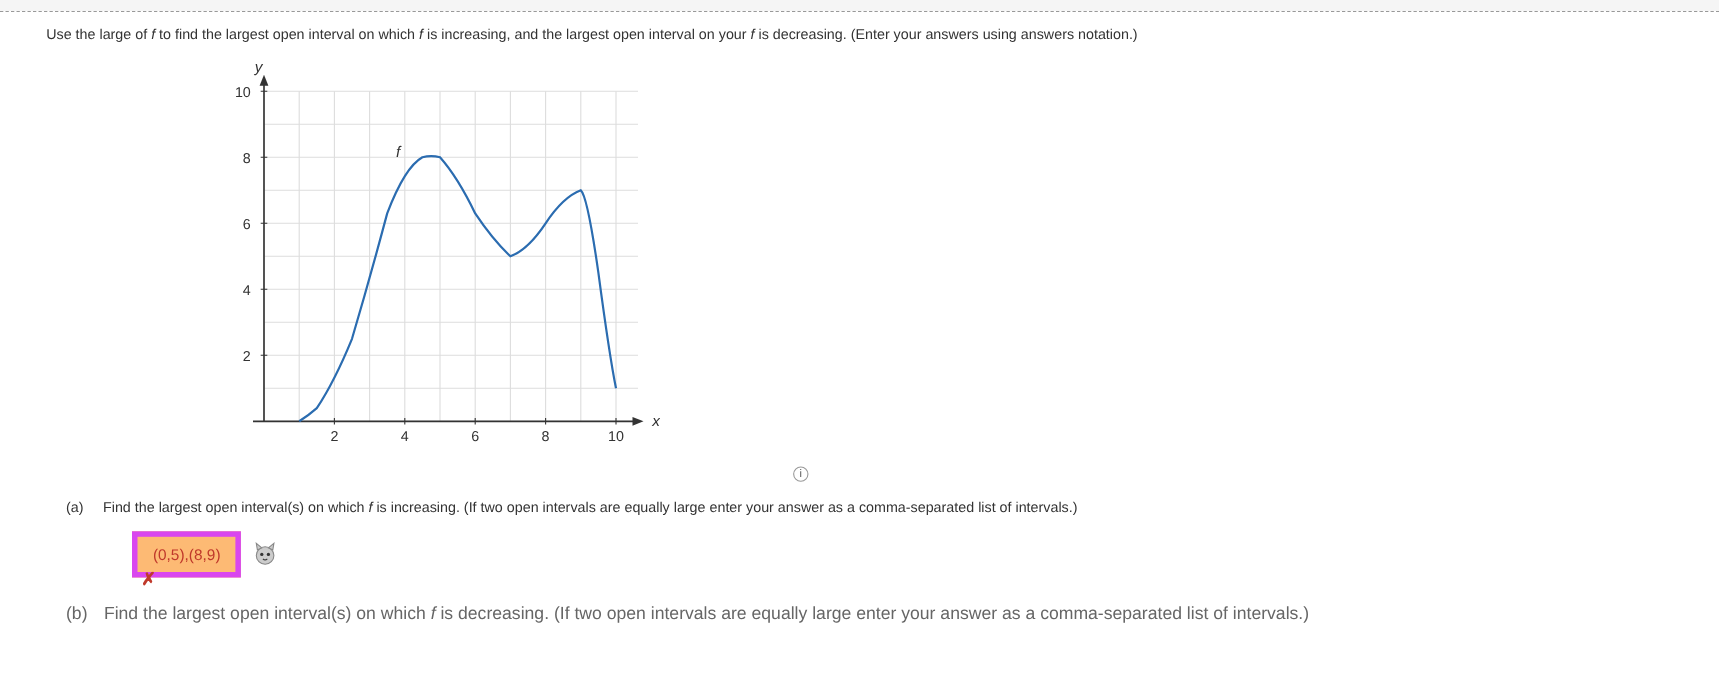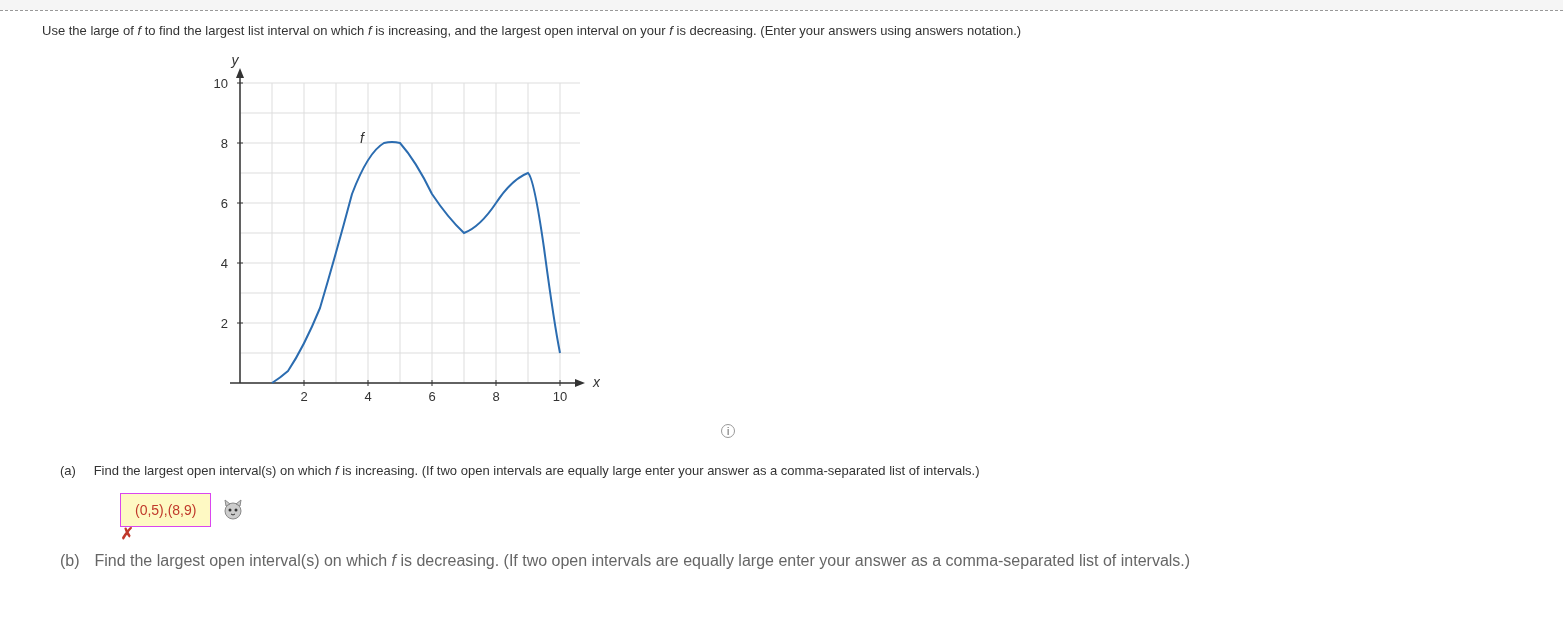--- a/index.html
+++ b/index.html
@@ -51,44 +51,44 @@
       border-radius: 50%;
       width: 14px;
       height: 14px;
       display: inline-flex;
       align-items: center;
       justify-content: center;
       font-size: 10px;
       cursor: pointer;
     }
     .part-section {
-      margin-top: 30px;
+      margin-top: 20px;
       padding-left: 30px;
     }
     .part-label {
       display: inline-block;
       width: 30px;
       vertical-align: top;
     }
     .part-text {
       display: inline;
     }
     .answer-row {
       margin-top: 15px;
       margin-left: 60px;
       display: flex;
       align-items: center;
       gap: 10px;
     }
     .answer-box {
-      border: 1px solid #d946ef;
+      border: 5px solid #d946ef;
       padding: 8px 14px;
       color: #c0392b;
       font-size: 14px;
-      background: #fef9c3;
+      background: #fdba74;
     }
     .cat-icon {
       width: 24px;
       height: 24px;
       display: inline-flex;
       align-items: center;
       justify-content: center;
     }
     .wrong-mark {
       color: #c0392b;
@@ -106,21 +106,21 @@
       color: #666;
       font-size: 16px;
     }
   </style>
 </head>
 <body>
 
 <div class="container">
 
   <div class="question-text">
-    <span>Use the large of </span><span class="italic">f</span><span> to find the largest list interval on which </span><span class="italic">f</span><span> is increasing, and the largest open interval on your </span><span class="italic">f</span><span> is decreasing. (Enter your answers using answers notation.)</span>
+    <span>Use the large of </span><span class="italic">f</span><span> to find the largest open interval on which </span><span class="italic">f</span><span> is increasing, and the largest open interval on your </span><span class="italic">f</span><span> is decreasing. (Enter your answers using answers notation.)</span>
   </div>
 
   <div class="graph-area">
     <svg class="graph-svg" viewBox="0 0 420 380">
 
       <g stroke="#ddd" stroke-width="1">
         <line x1="60" y1="30" x2="60" y2="330"></line>
         <line x1="92" y1="30" x2="92" y2="330"></line>
         <line x1="124" y1="30" x2="124" y2="330"></line>
         <line x1="156" y1="30" x2="156" y2="330"></line>

